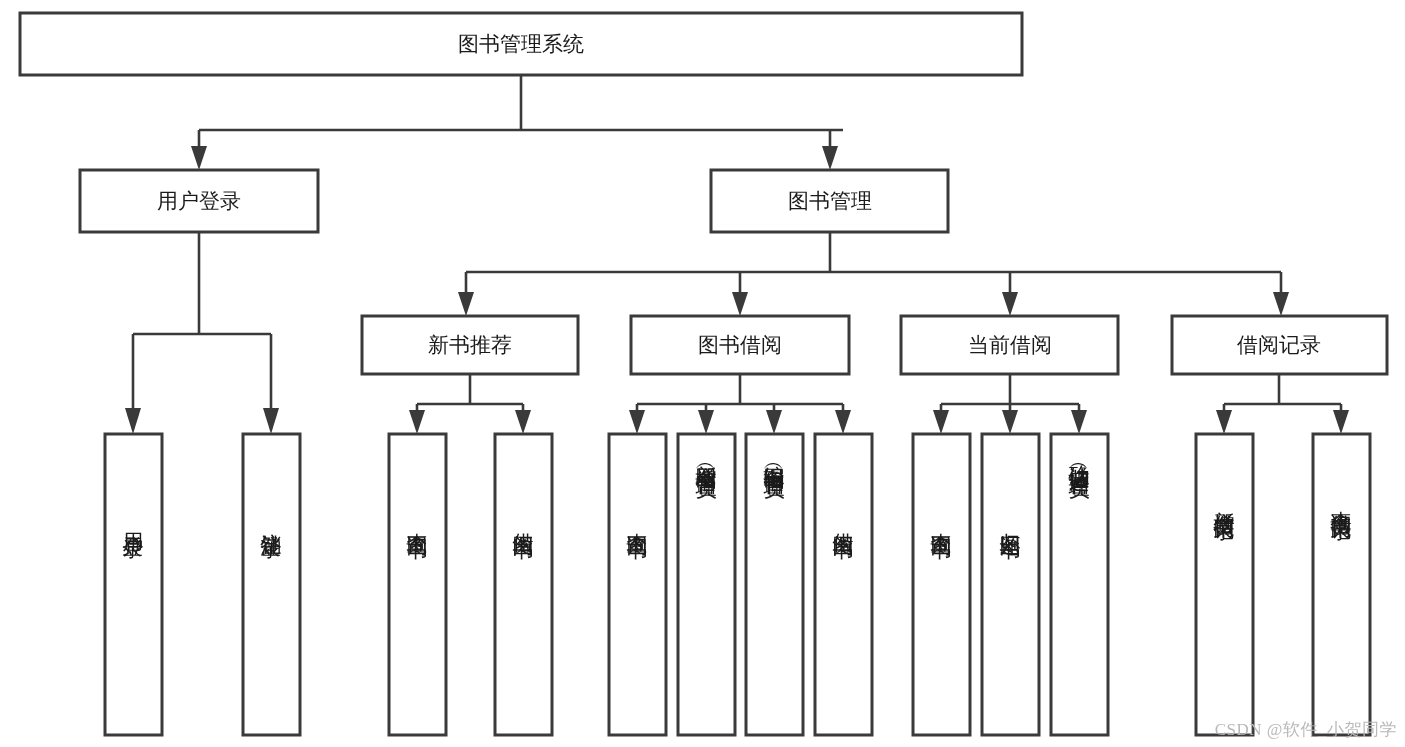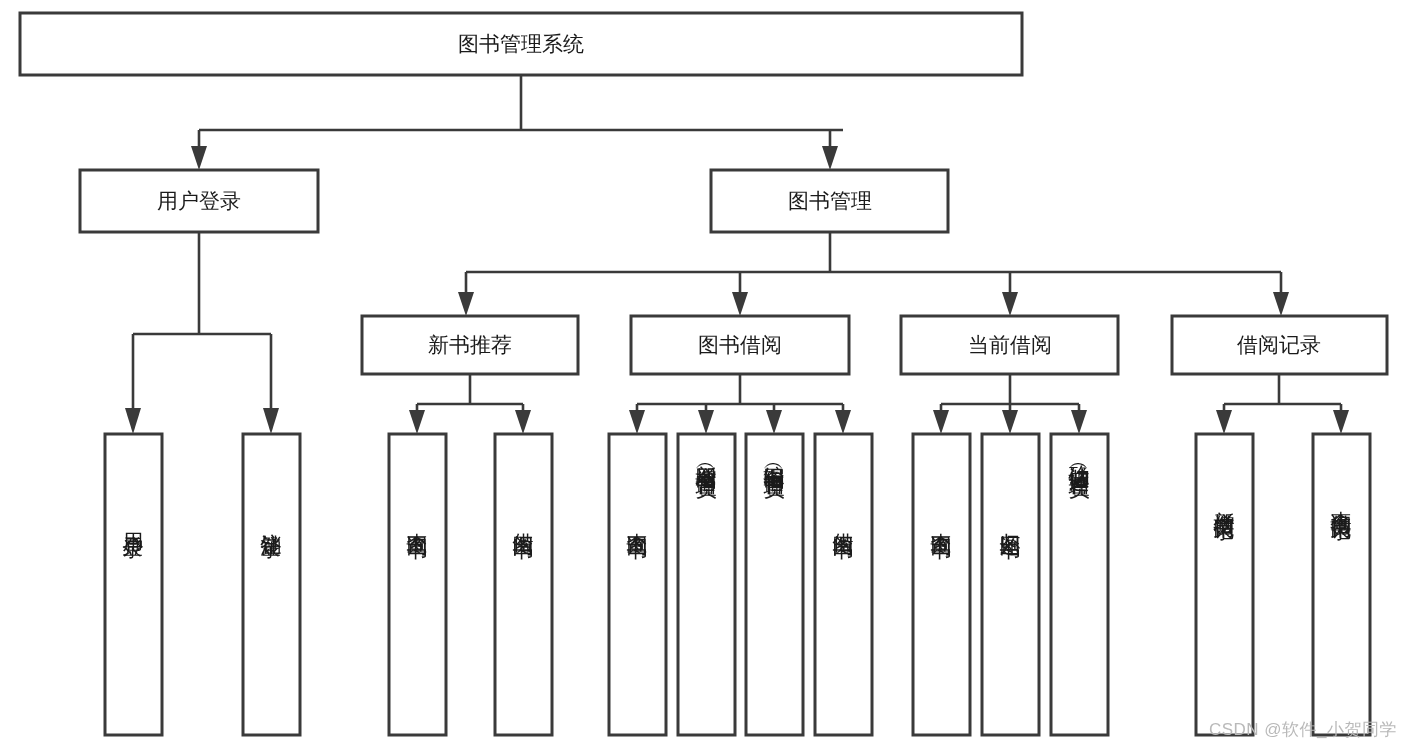--- a/index.html
+++ b/index.html
@@ -56,21 +56,21 @@
     fill: #1b1b1b;
     writing-mode: vertical-rl;
     text-orientation: upright;
     letter-spacing: 2px;
     white-space: pre;
   }
   .watermark-text {
     position: absolute;
     right: 8px;
     bottom: 6px;
-    font-family: Liberation Sans, sans-serif;
+    font-family: Liberation Serif, serif;
     font-size: 17px;
     color: #b9b9b9;
     letter-spacing: 0.5px;
     white-space: nowrap;
     pointer-events: none;
     user-select: none;
   }
 </style>
 </head>
 <body>

